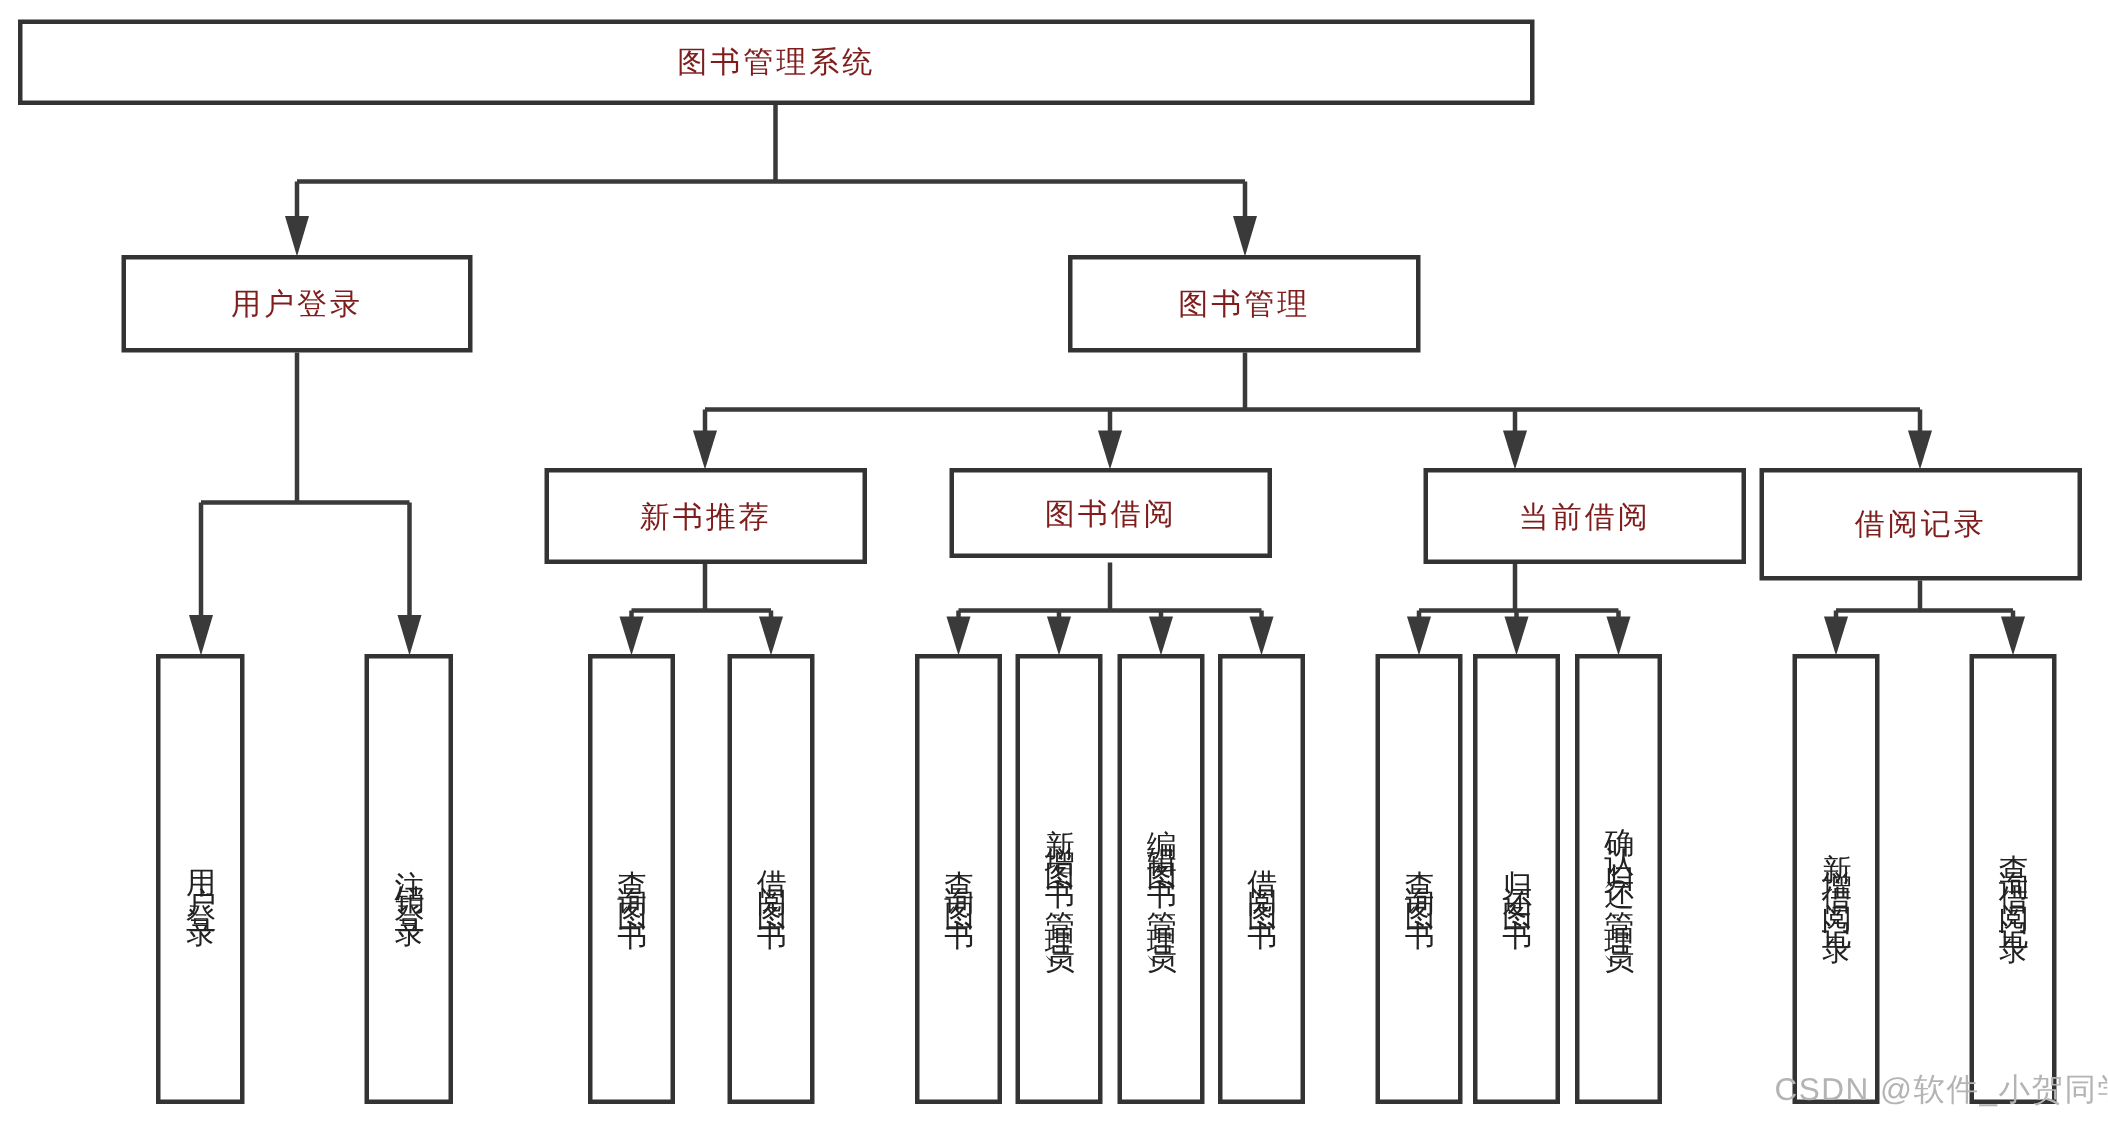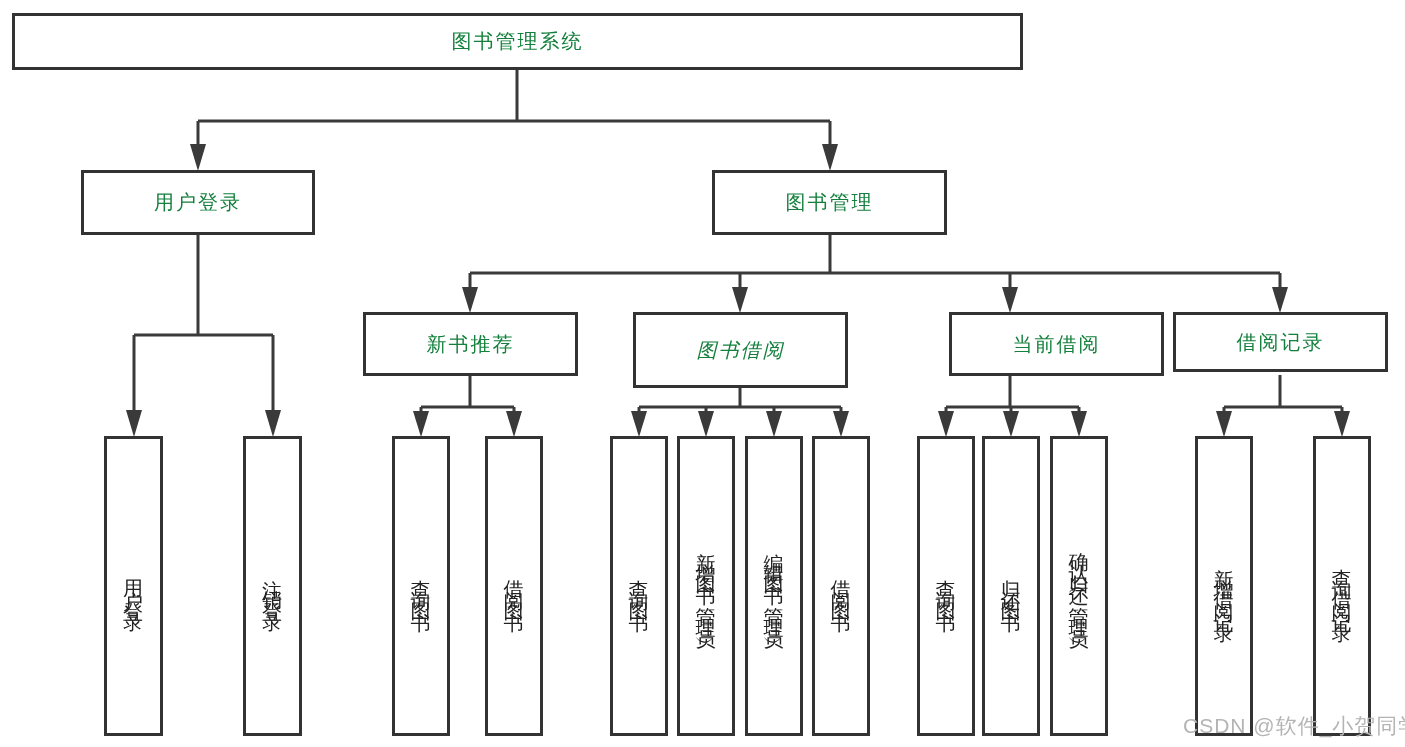--- a/index.html
+++ b/index.html
@@ -15,21 +15,21 @@
     z-index:1;
   }
   .connectors path { stroke:#3a3a3a; stroke-width:3; fill:none; }
   .connectors polygon { fill:#3a3a3a; stroke:none; }
   .hnode {
     position:absolute;
     background:#ffffff;
     border:3px solid #333333;
     box-sizing:border-box;
     display:flex; align-items:center; justify-content:center;
-    font-size:20px; letter-spacing:2px; color:#15803d;
+    font-size:20px; letter-spacing:2px; color:#7f1d1d;
     z-index:2;
   }
   .vnode {
     position:absolute;
     background:#ffffff;
     border:3px solid #333333;
     box-sizing:border-box;
     display:flex; align-items:center; justify-content:center;
     z-index:2;
   }
@@ -93,23 +93,23 @@
       <polygon points="1334,411 1350,411 1342,437"></polygon>
     </g>
   </svg>
 
   <div class="hnode" style="left:12px; top:13px; width:1011px; height:57px;">图书管理系统</div>
 
   <div class="hnode" style="left:81px; top:170px; width:234px; height:65px;">用户登录</div>
   <div class="hnode" style="left:363px; top:312px; width:215px; height:64px;">新书推荐</div>
 
   <div class="hnode" style="left:712px; top:170px; width:235px; height:65px;">图书管理</div>
-  <div class="hnode" style="left:633px; top:312px; width:215px; height:76px;font-style:italic;">图书借阅</div>
+  <div class="hnode" style="left:633px; top:312px; width:215px; height:60px;">图书借阅</div>
   <div class="hnode" style="left:949px; top:312px; width:215px; height:64px;">当前借阅</div>
-  <div class="hnode" style="left:1173px; top:312px; width:215px; height:60px;">借阅记录</div>
+  <div class="hnode" style="left:1173px; top:312px; width:215px; height:75px;">借阅记录</div>
 
   <div class="vnode" style="left:104px; top:436px; width:59px; height:300px;">
     <span class="vtext">用户登录</span>
   </div>
   <div class="vnode" style="left:243px; top:436px; width:59px; height:300px;">
     <span class="vtext">注销登录</span>
   </div>
 
   <div class="vnode" style="left:392px; top:436px; width:58px; height:300px;">
     <span class="vtext">查询图书</span>

